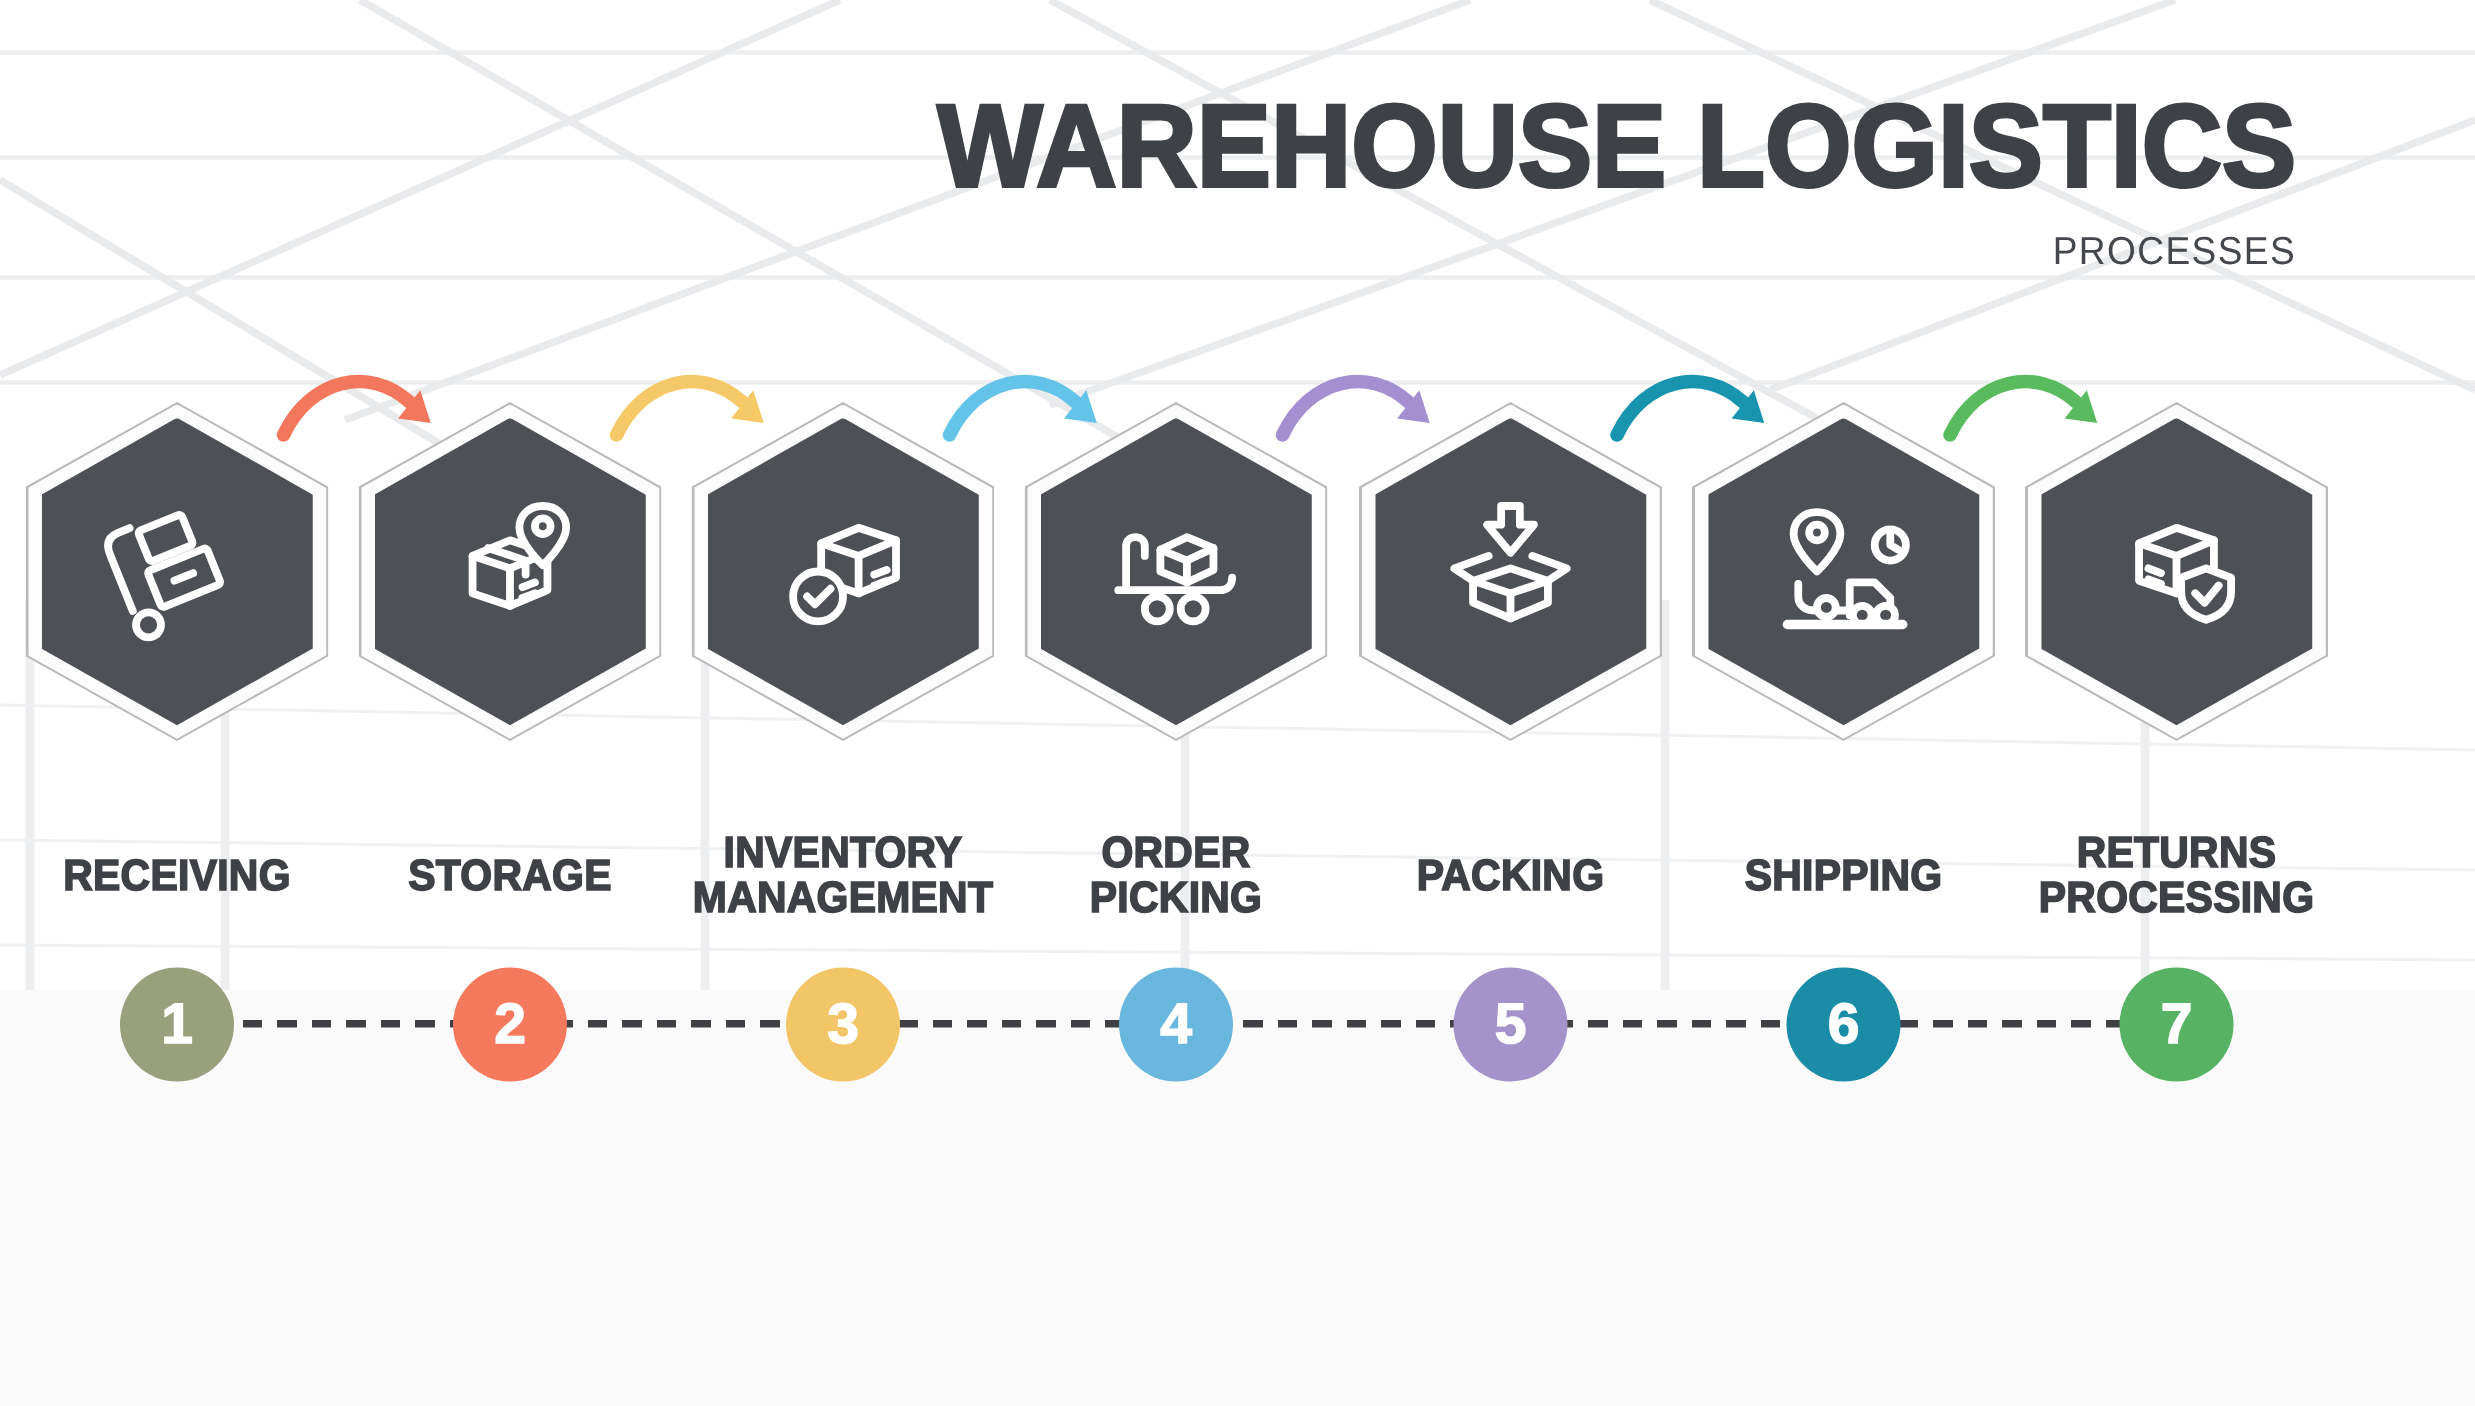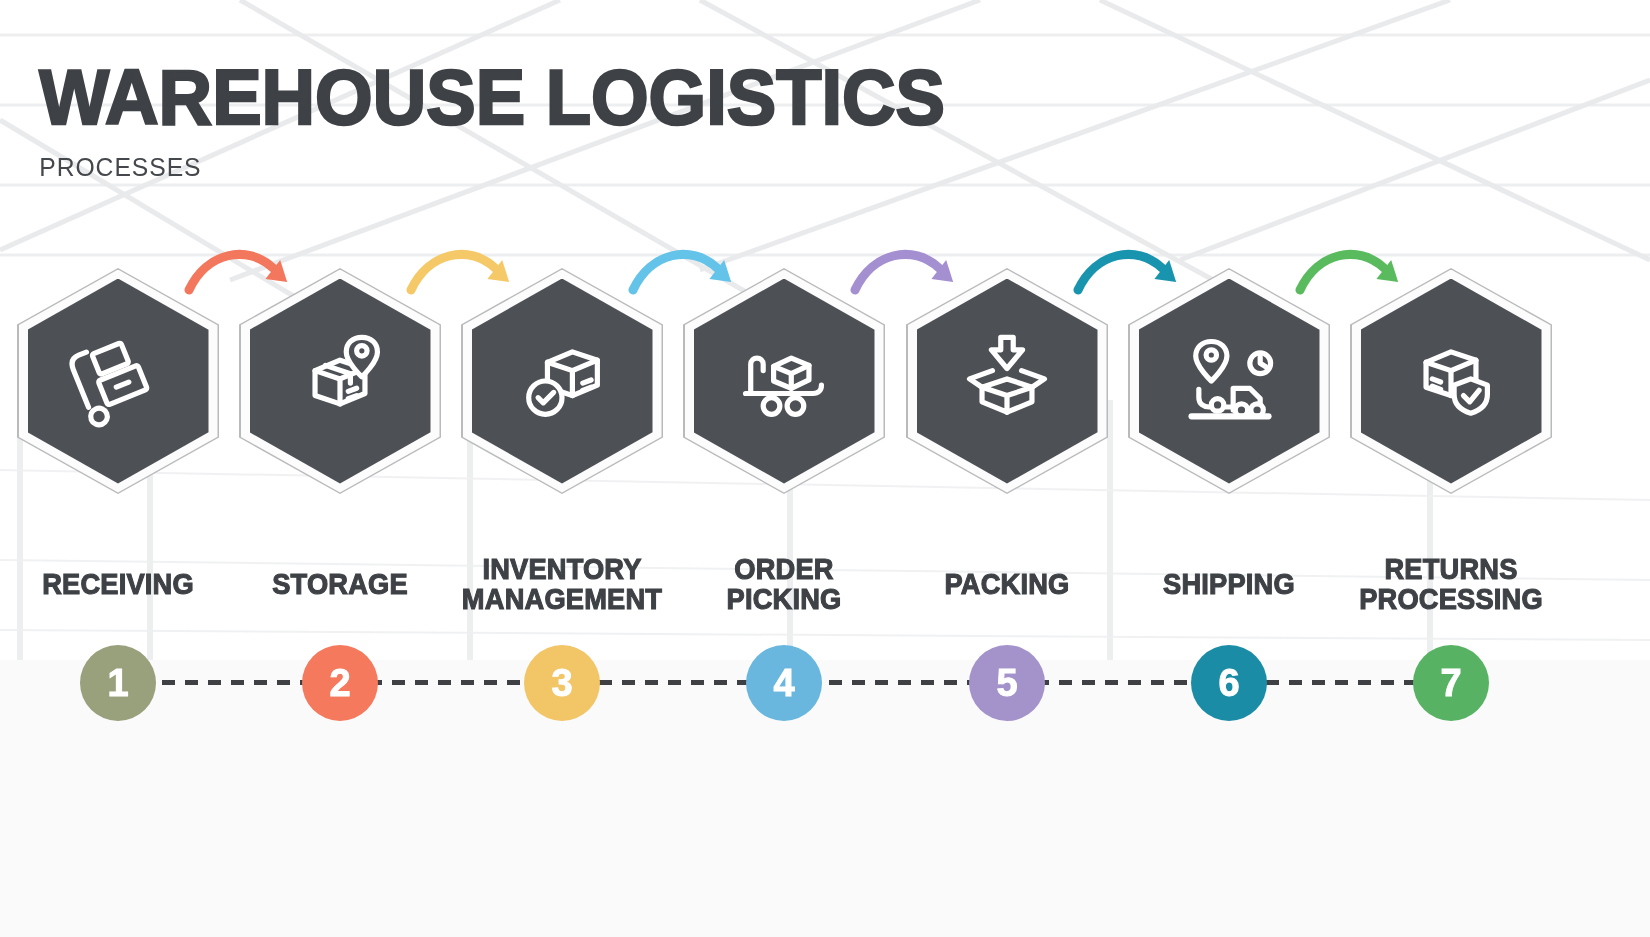--- a/index.html
+++ b/index.html
@@ -4,21 +4,21 @@
 <style>
   html,body{margin:0;padding:0;background:#ffffff;}
   .canvas{
     position:relative;width:1650px;height:937px;overflow:hidden;
     background:#ffffff;font-family:"Liberation Sans",sans-serif;
   }
   
   .bg{position:absolute;inset:0;z-index:0;pointer-events:none;}
   .bg svg{position:absolute;left:0;top:0;}
   
-  .title-wrap{position:absolute;left:0;top:58px;width:1570px;text-align:left;z-index:3;}
+  .title-wrap{position:absolute;left:0;top:58px;width:1570px;text-align:right;z-index:3;}
   .title{
     font-size:78px;font-weight:700;color:#3E4145;letter-spacing:0px;line-height:1;
     transform:scaleX(0.95);transform-origin:50% 50%;
     -webkit-text-stroke:2.5px #3E4145;margin:0;
   }
   .subtitle{
     margin-top:18px;font-size:26px;font-weight:400;color:#44474b;letter-spacing:1px;
     transform:scaleX(0.95);transform-origin:50% 50%;line-height:1;
   }
   

